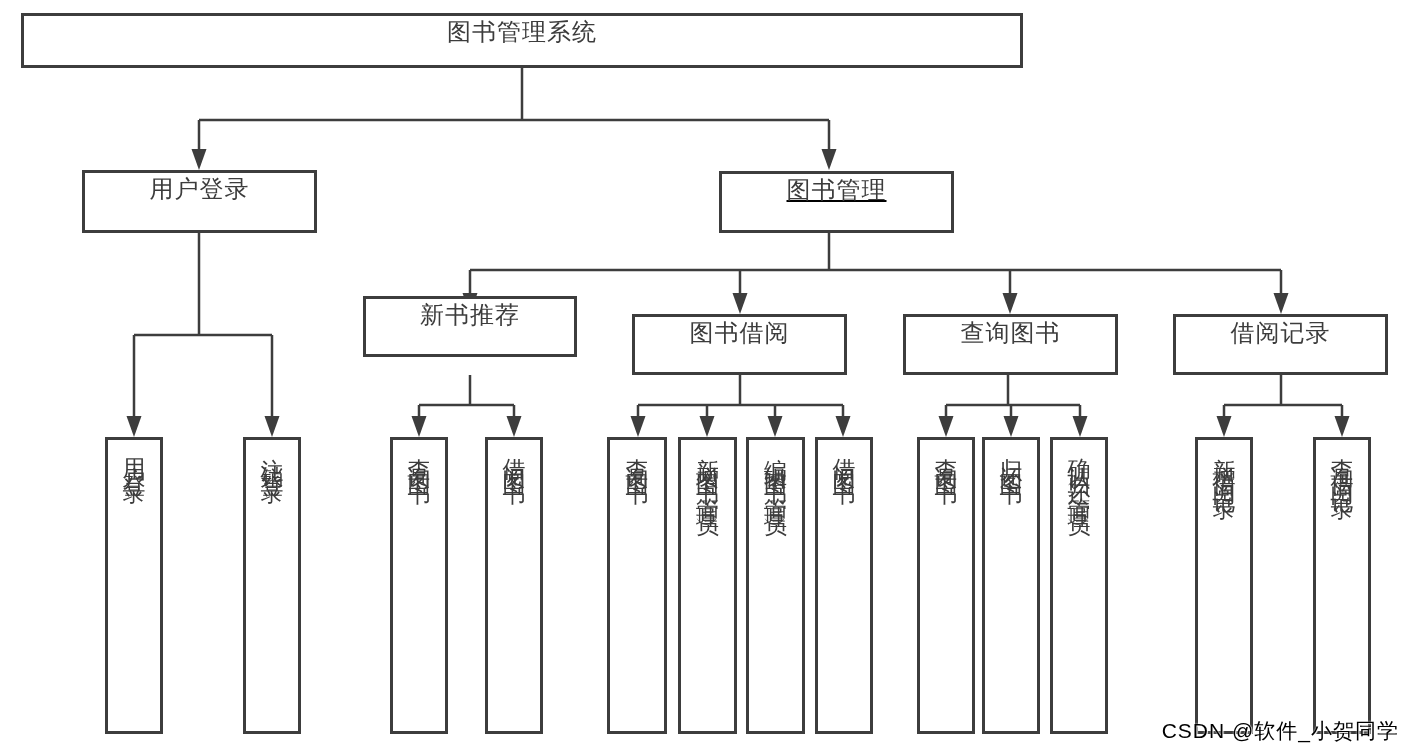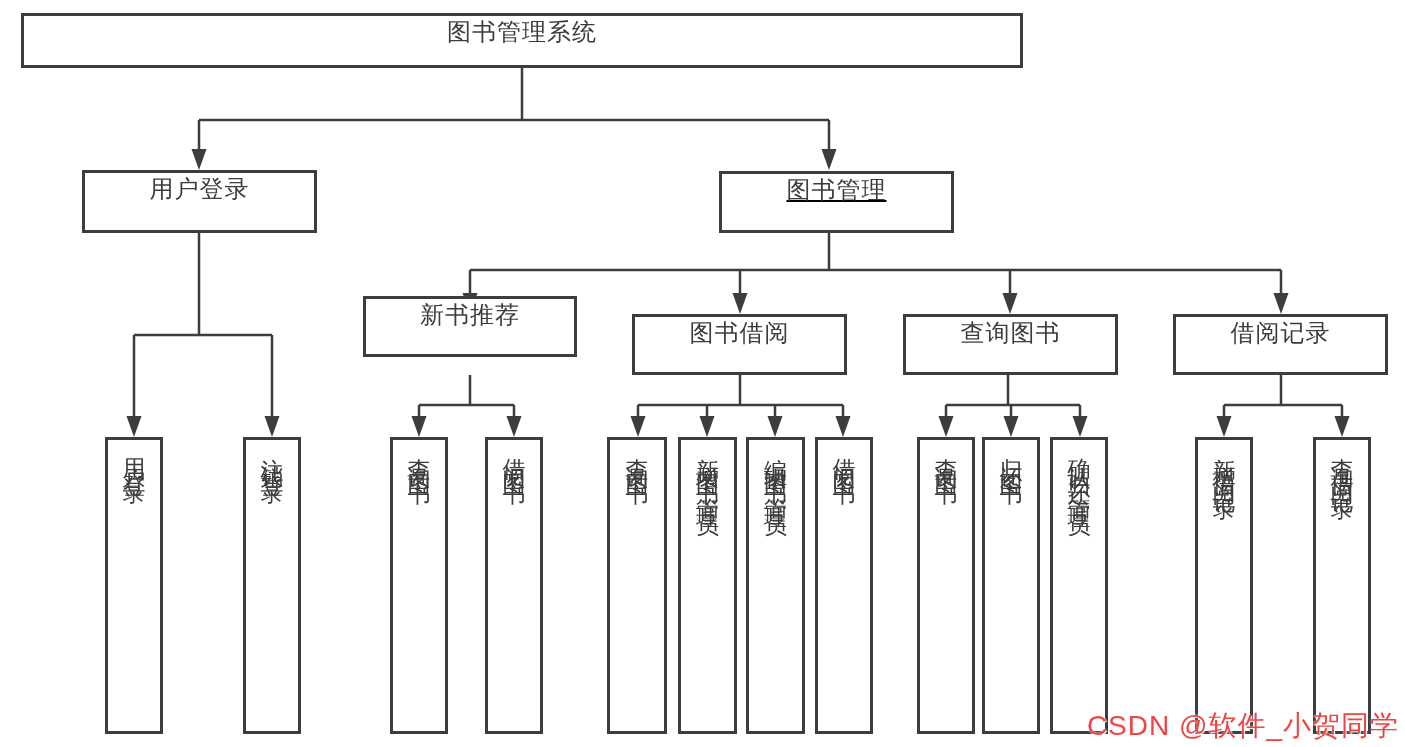--- a/index.html
+++ b/index.html
@@ -20,21 +20,21 @@
   .n-current-borrow{left:903px; top:314px; width:215px; height:61px;}
   .n-borrow-record {left:1173px;top:314px; width:215px; height:61px;}
   
   .leaf{top:437px;width:58px;height:297px;}
   .n-leaf-a1{left:105px;} .n-leaf-a2{left:243px;}
   .n-leaf-b1{left:390px;} .n-leaf-b2{left:485px;}
   .n-leaf-c1{left:607px;width:60px;} .n-leaf-c2{left:678px;width:59px;}
   .n-leaf-c3{left:746px;width:59px;} .n-leaf-c4{left:815px;}
   .n-leaf-d1{left:917px;} .n-leaf-d2{left:982px;} .n-leaf-d3{left:1050px;}
   .n-leaf-e1{left:1195px;} .n-leaf-e2{left:1313px;}
-  #watermark{position:absolute;right:6px;bottom:2px;z-index:3;font-size:28px;color:#ef4444;
+  #watermark{position:absolute;right:6px;bottom:2px;z-index:3;font-size:21px;color:#000000;
              letter-spacing:1px;text-shadow:0 0 2px #ffffff,1px 1px 1px #ffffff;white-space:nowrap;}
 </style>
 </head>
 <body>
 
 <div id="canvas">
 
   <svg id="wires" width="1405" height="747" viewBox="0 0 1405 747">
     <g stroke="#3d3d3d" stroke-width="2.5" fill="none">
 

